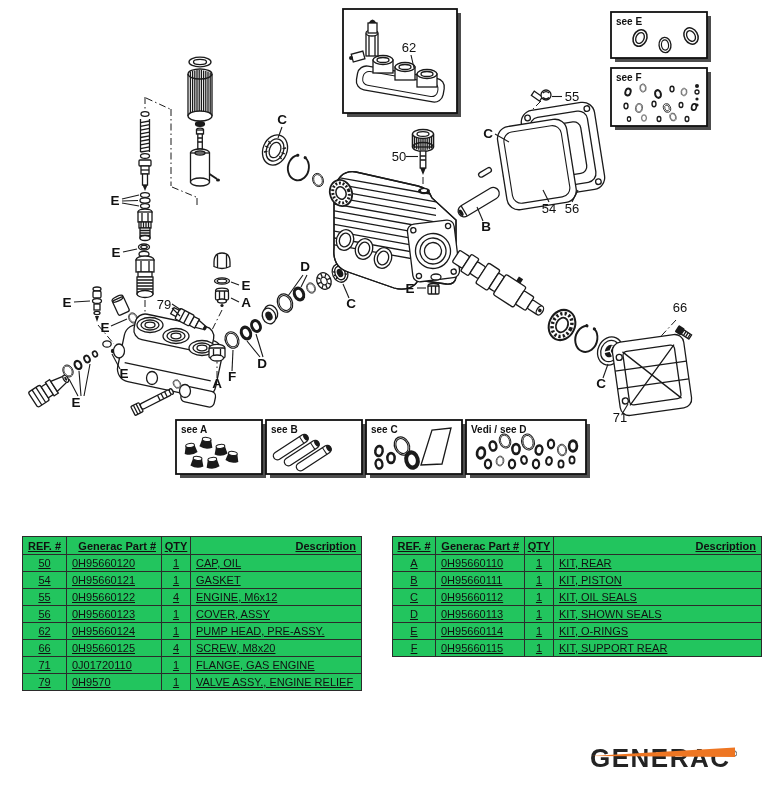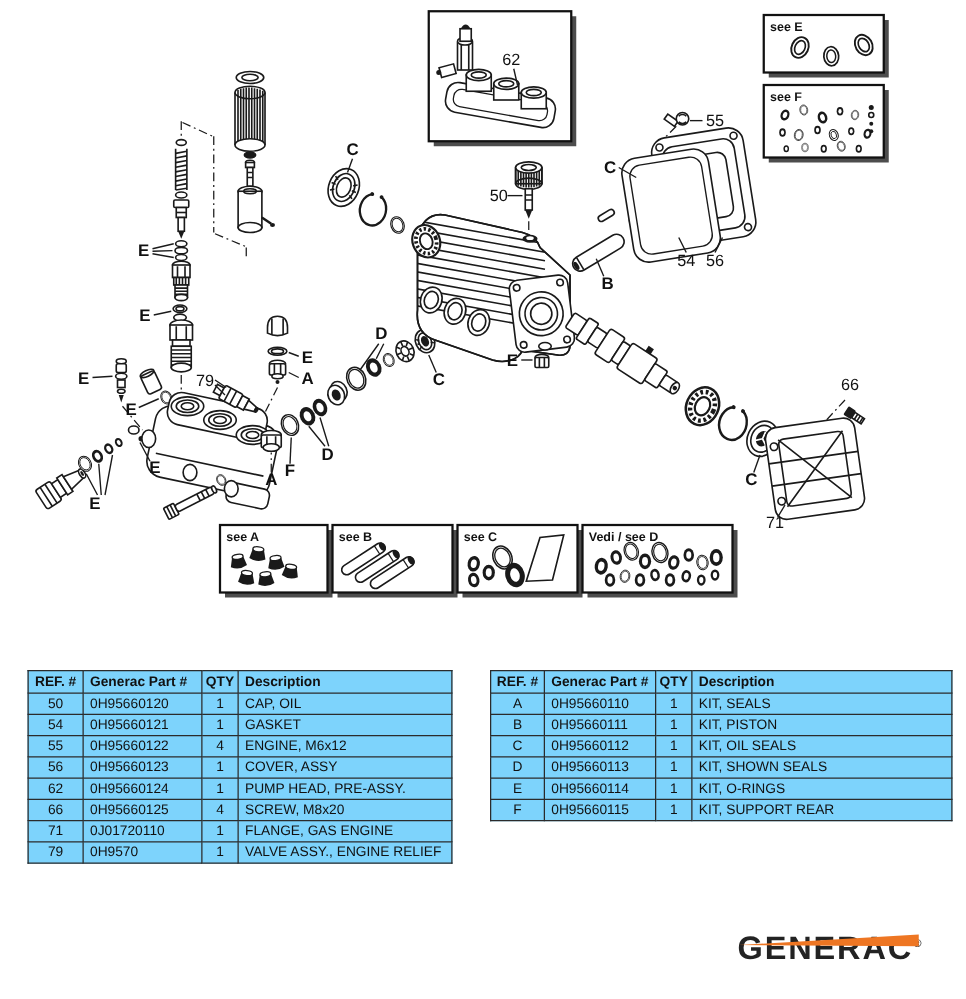--- a/index.html
+++ b/index.html
@@ -10,23 +10,23 @@
   .fw{stroke:#1a1a1a;stroke-width:1.3;fill:#fff;}
   .fd{fill:#1a1a1a;stroke:none;}
   .dash{stroke:#1a1a1a;stroke-width:1;fill:none;stroke-dasharray:7 3 1.5 3;}
   .ldr{stroke:#1a1a1a;stroke-width:1.1;fill:none;}
   .num{font:13px "Liberation Sans",sans-serif;fill:#111;text-anchor:middle;}
   .kit{font:bold 13.5px "Liberation Sans",sans-serif;fill:#111;text-anchor:middle;}
   .see{font:bold 10px "Liberation Sans",sans-serif;fill:#111;}
   .shadow{fill:#4d4d4d;stroke:none;}
   .box{fill:#fff;stroke:#111;stroke-width:1.8;}
   
-  .parts-table{position:absolute;border-collapse:collapse;table-layout:fixed;font:11px "Liberation Sans",sans-serif;color:#111;background:#7dd3fc;}
+  .parts-table{position:absolute;border-collapse:collapse;table-layout:fixed;font:11px "Liberation Sans",sans-serif;color:#111;background:#22c55e;text-decoration:underline;}
   .parts-table th,.parts-table td{border:1.6px solid #2b2b2b;padding:1px 5px;overflow:hidden;}
-  .parts-table th{font-weight:bold;text-align:left;height:15px;}
+  .parts-table th{font-weight:bold;text-align:right;height:15px;}
   .parts-table td{height:14px;line-height:13px;}
   .parts-table th:first-child,.parts-table td.c0,.parts-table th:nth-child(3),.parts-table td.c2{text-align:center;padding:1px 2px;}
   #table-left{left:22px;top:536px;width:339px;}
   #table-right{left:392px;top:536px;width:369px;}
   
   .logo{position:absolute;left:590px;top:745px;width:160px;}
   .logo-text{font:bold 26px "Liberation Sans",sans-serif;letter-spacing:1.5px;color:#232323;line-height:26px;white-space:nowrap;}
   .logo-reg{font:bold 9px "Liberation Sans",sans-serif;vertical-align:super;letter-spacing:0;}
   .logo-swoosh{display:block;margin-top:2px;}
 </style>
@@ -663,21 +663,21 @@
           <th>Generac Part #</th>
           <th>QTY</th>
           <th>Description</th>
         </tr>
       </thead>
       <tbody>
         <tr>
           <td class="c0">A</td>
           <td class="c1">0H95660110</td>
           <td class="c2">1</td>
-          <td class="c3">KIT, SEALS</td>
+          <td class="c3">KIT, REAR</td>
         </tr>
         <tr>
           <td class="c0">B</td>
           <td class="c1">0H95660111</td>
           <td class="c2">1</td>
           <td class="c3">KIT, PISTON</td>
         </tr>
         <tr>
           <td class="c0">C</td>
           <td class="c1">0H95660112</td>

